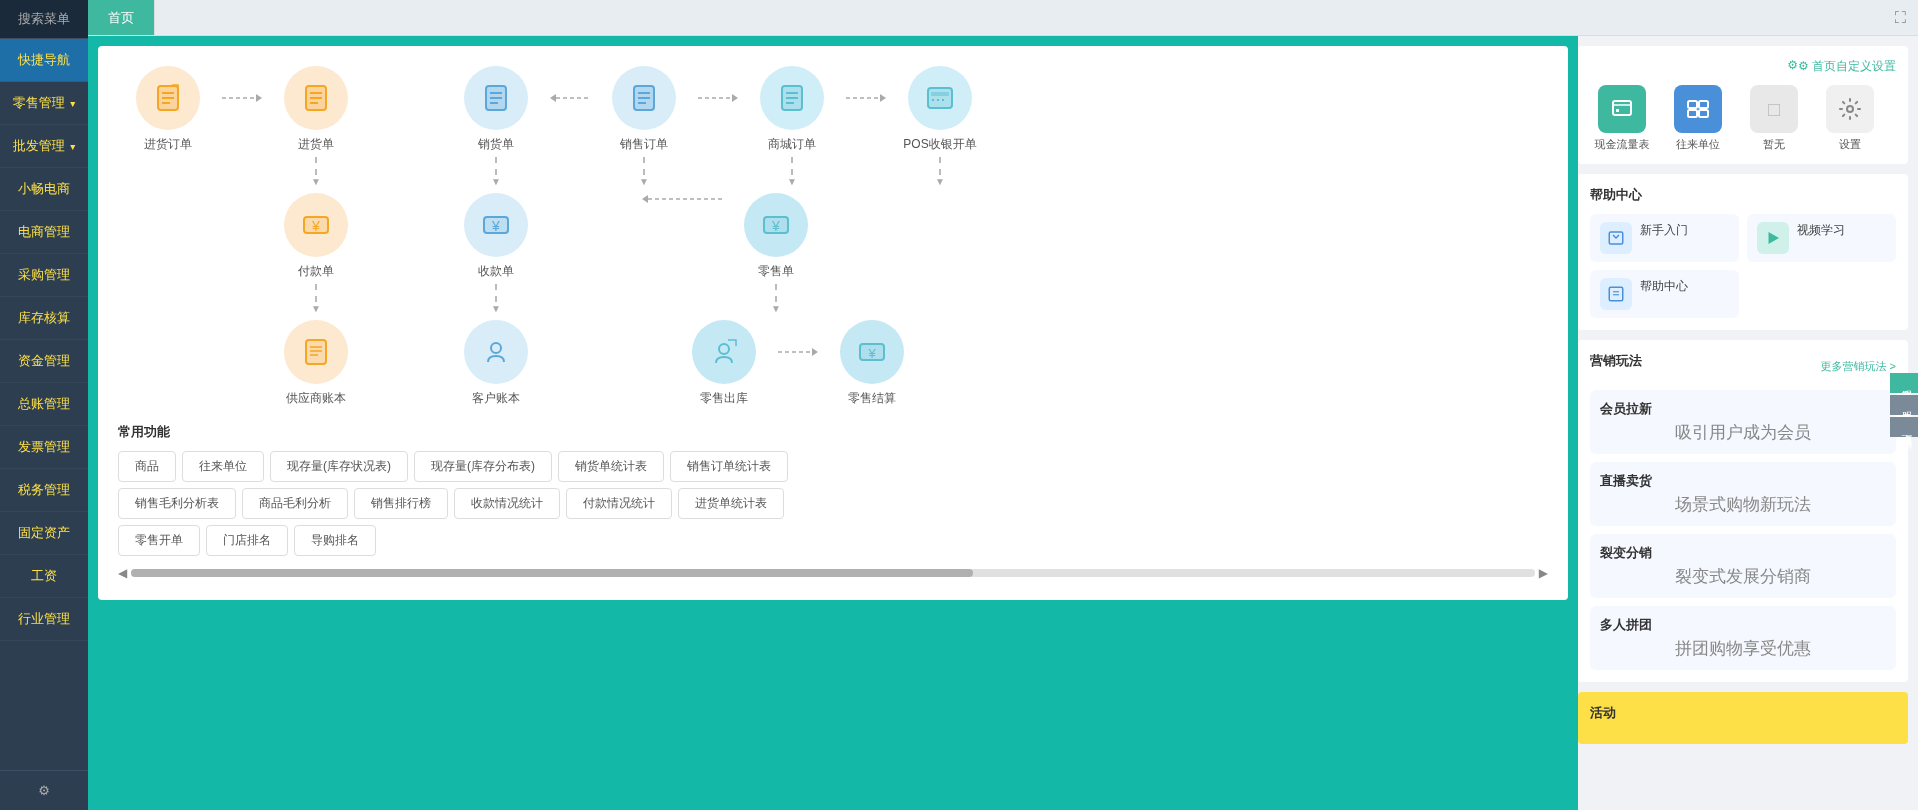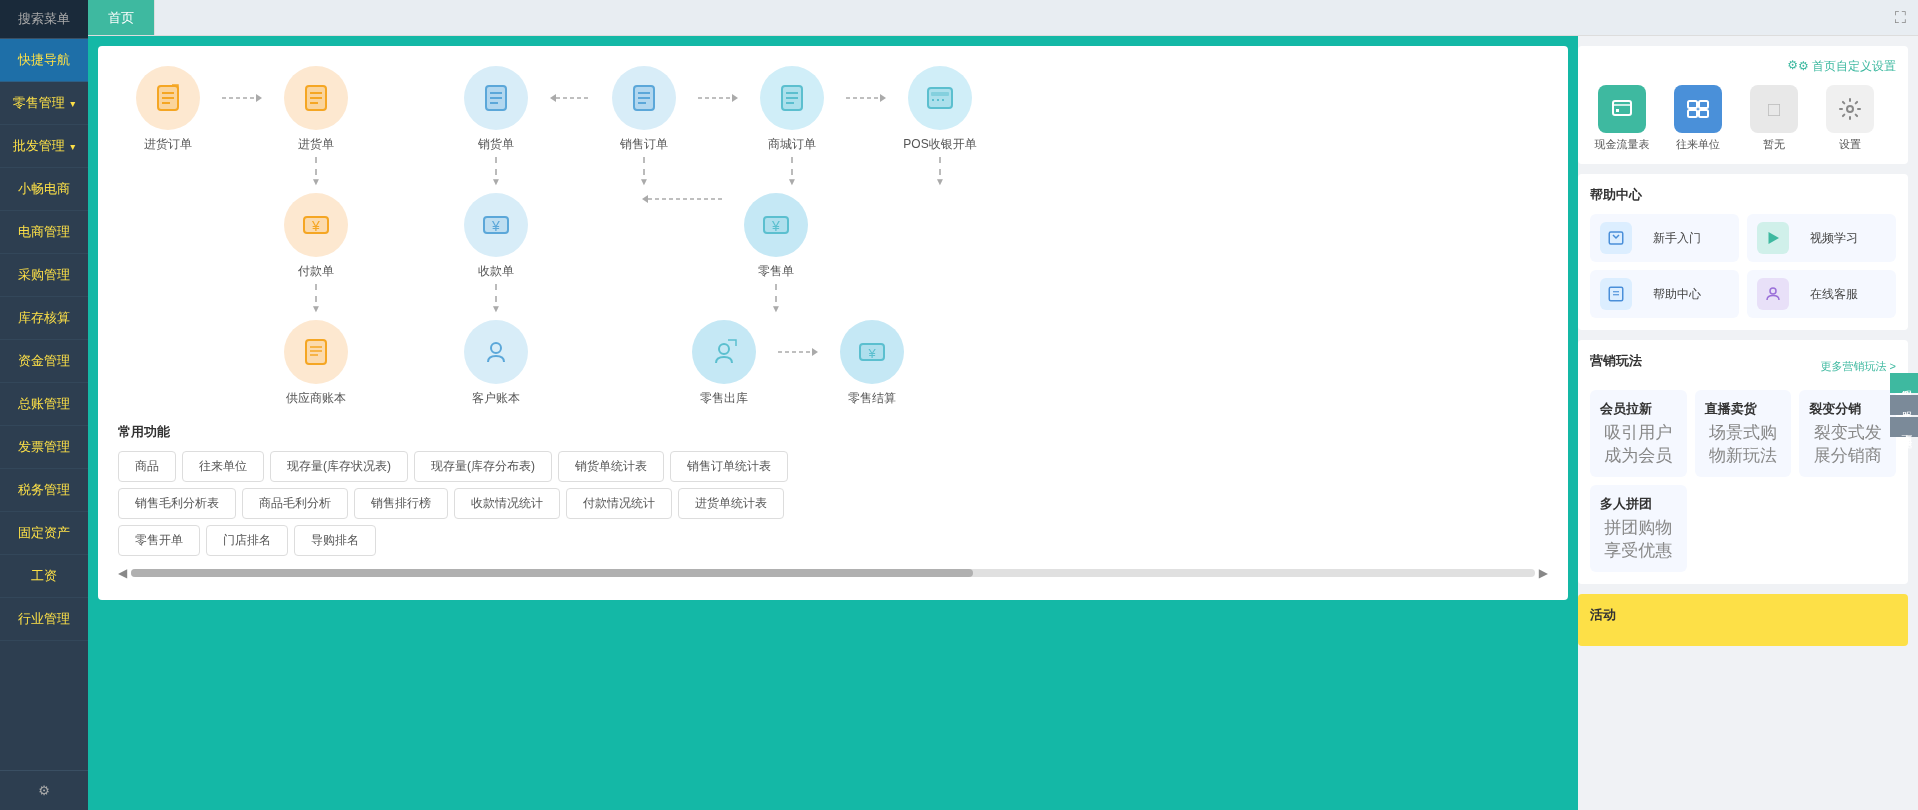--- a/index.html
+++ b/index.html
@@ -264,22 +264,22 @@
       color: #333;
       margin-bottom: 10px;
     }
     .help-grid {
       display: grid;
       grid-template-columns: 1fr 1fr;
       gap: 8px;
     }
     .help-item {
       display: flex;
-      align-items: center;
-      gap: 21px;
+      align-items: flex-start;
+      gap: 8px;
       background: #f5f8ff;
       border-radius: 6px;
       padding: 8px 10px;
       cursor: pointer;
     }
     .help-icon {
       width: 32px;
       height: 32px;
       border-radius: 6px;
       display: flex;
@@ -307,21 +307,21 @@
       align-items: center;
       margin-bottom: 10px;
     }
     .marketing-more {
       font-size: 11px;
       color: #3eb9a0;
       cursor: pointer;
     }
     .marketing-grid {
       display: grid;
-      grid-template-columns: 1fr 1fr 1fr;
+      grid-template-columns: 1fr;
       gap: 8px;
     }
     .marketing-item {
       background: #f5f8ff;
       border-radius: 6px;
       padding: 10px;
       cursor: pointer;
     }
     .marketing-item-title {
       font-size: 13px;
@@ -860,29 +860,20 @@
           <div class="help-item">
             <div class="help-icon blue">
               <svg width="18" height="18" viewBox="0 0 24 24">
                   <rect x="3" y="3" width="18" height="18" rx="2" fill="none" stroke="#4a8fd9" stroke-width="2"></rect>
                   <line x1="8" y1="9" x2="16" y2="9" stroke="#4a8fd9" stroke-width="1.5"></line>
                   <line x1="8" y1="13" x2="16" y2="13" stroke="#4a8fd9" stroke-width="1.5"></line>
                 </svg>
             </div>
             <span class="help-label">帮助中心</span>
           </div>
-          <div class="help-item">
-            <div class="help-icon purple">
-              <svg width="18" height="18" viewBox="0 0 24 24">
-                  <circle cx="12" cy="8" r="4" fill="none" stroke="#9b70d9" stroke-width="2"></circle>
-                  <path d="M4 20 Q4 14 12 14 Q20 14 20 20" fill="none" stroke="#9b70d9" stroke-width="2"></path>
-                </svg>
-            </div>
-            <span class="help-label">在线客服</span>
-          </div>
         </div>
       </div>
 
       <div class="marketing-section">
         <div class="marketing-header">
           <span class="section-title">营销玩法</span>
           <span class="marketing-more">更多营销玩法 &gt;</span>
         </div>
         <div class="marketing-grid">
           <div class="marketing-item">

